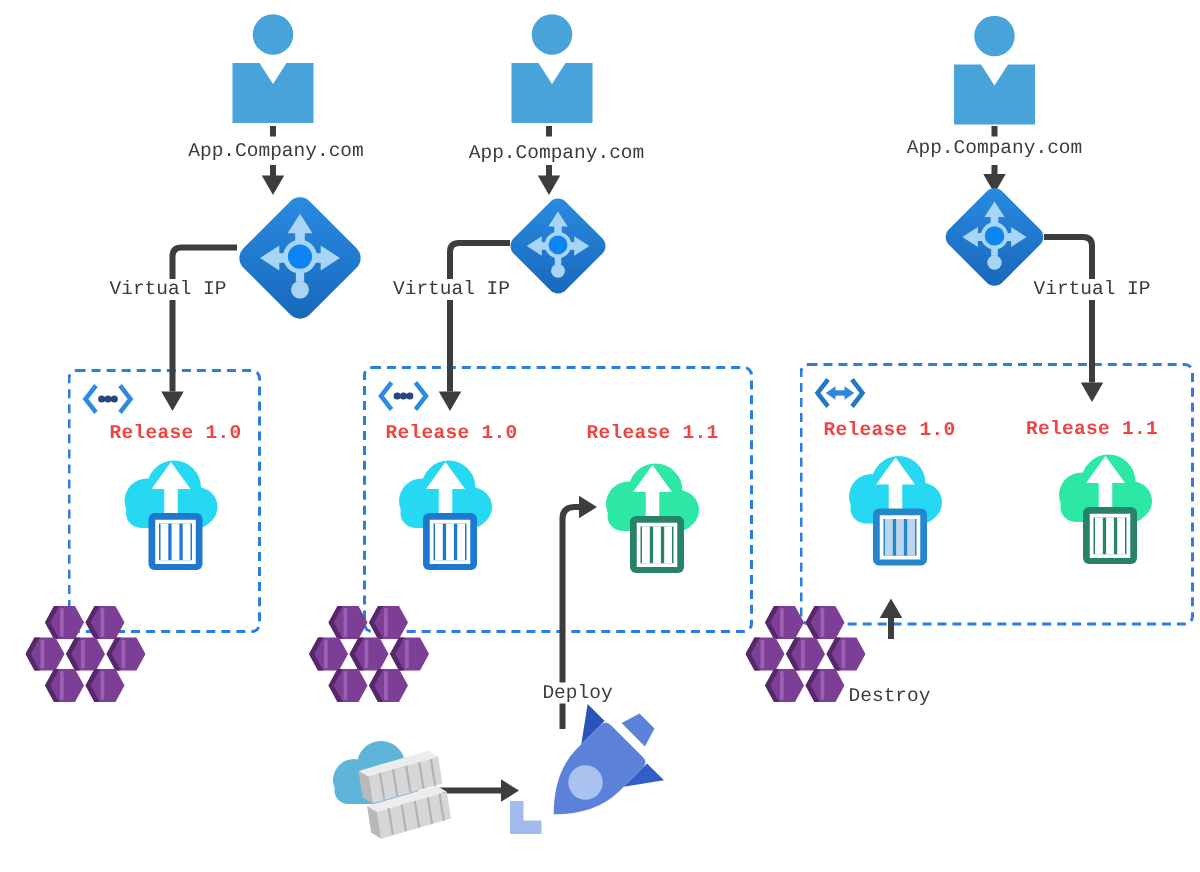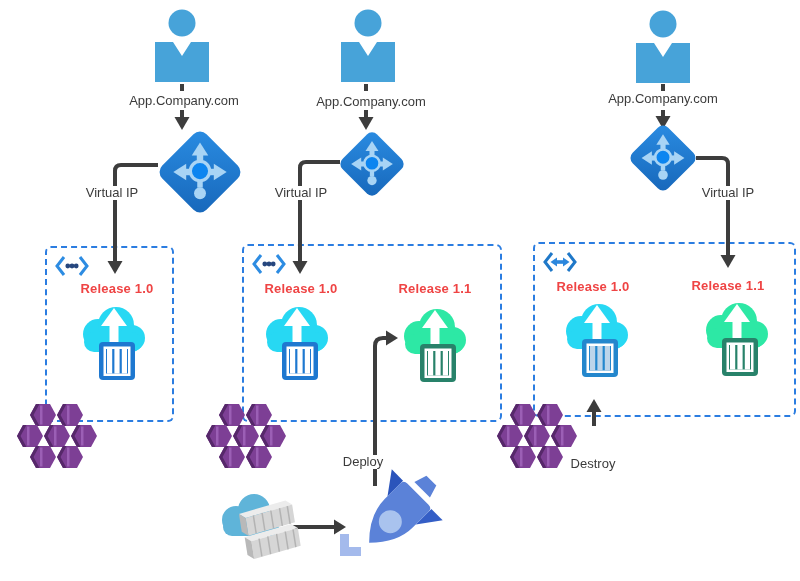--- a/index.html
+++ b/index.html
@@ -1,17 +1,17 @@
 <!DOCTYPE html>
 <html><head>
 <meta charset="utf-8">
 <style>
   html,body{margin:0;padding:0;background:#ffffff;}
   .canvas{position:relative;width:800px;height:581px;overflow:hidden;
-          font-family:Liberation Sans, sans-serif;background:#fff;}
+          font-family:Liberation Mono, monospace;background:#fff;}
   .abs{position:absolute;}
   .lbl{position:absolute;transform:translateX(-50%);font-size:13px;line-height:14px;
        color:#3b3b3b;background:#fff;padding:0 3px;white-space:nowrap;z-index:6;}
   .rel-lbl{font-weight:bold;color:#ef4444;letter-spacing:.2px;}
   .dashed-box{position:absolute;border:2px dashed #2b7de1;border-radius:6px;z-index:1;}
   .z2{z-index:2;} .z3{z-index:3;} .z4{z-index:4;}
   .corner-icon{position:absolute;left:7px;top:6px;width:36px;height:24px;}
   .release-icon .cloud{fill:var(--cloud);}
   .release-icon .cbg{fill:var(--cbg);}
   .release-icon .cbar{fill:var(--cbar);}
@@ -324,16 +324,16 @@
   <div class="lbl" style="left:371px;top:95px;">App.Company.com</div>
   <div class="lbl" style="left:663px;top:92px;">App.Company.com</div>
   <div class="lbl" style="left:112px;top:186px;">Virtual IP</div>
   <div class="lbl" style="left:301px;top:186px;">Virtual IP</div>
   <div class="lbl" style="left:728px;top:186px;">Virtual IP</div>
   <div class="lbl rel-lbl" style="left:117px;top:282px;">Release 1.0</div>
   <div class="lbl rel-lbl" style="left:301px;top:282px;">Release 1.0</div>
   <div class="lbl rel-lbl" style="left:435px;top:282px;">Release 1.1</div>
   <div class="lbl rel-lbl" style="left:593px;top:280px;">Release 1.0</div>
   <div class="lbl rel-lbl" style="left:728px;top:279px;">Release 1.1</div>
-  <div class="lbl" style="left:363px;top:455px;">Deploy</div>
+  <div class="lbl" style="left:385px;top:455px;">Deploy</div>
   <div class="lbl" style="left:593px;top:425px;margin-top:32px;">Destroy</div>
 
 </div>
 
 </body></html>

